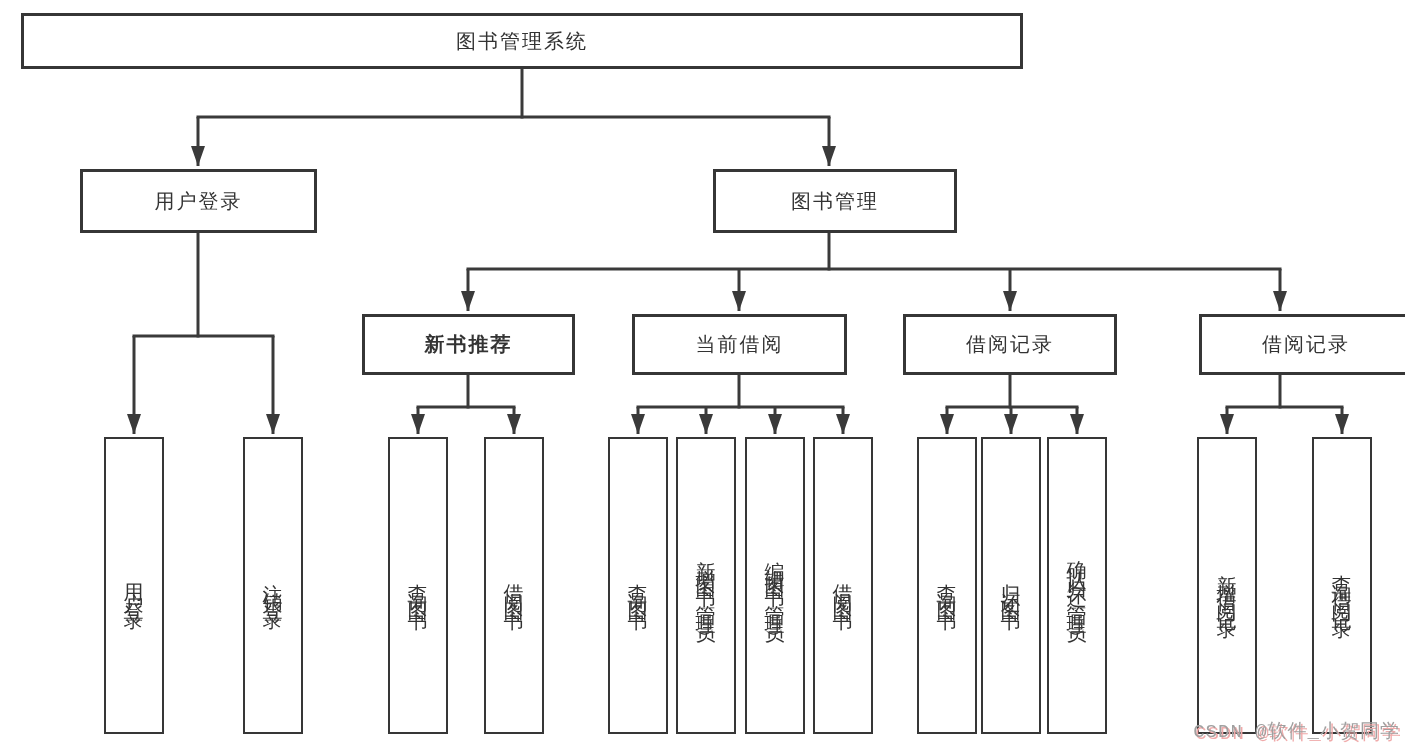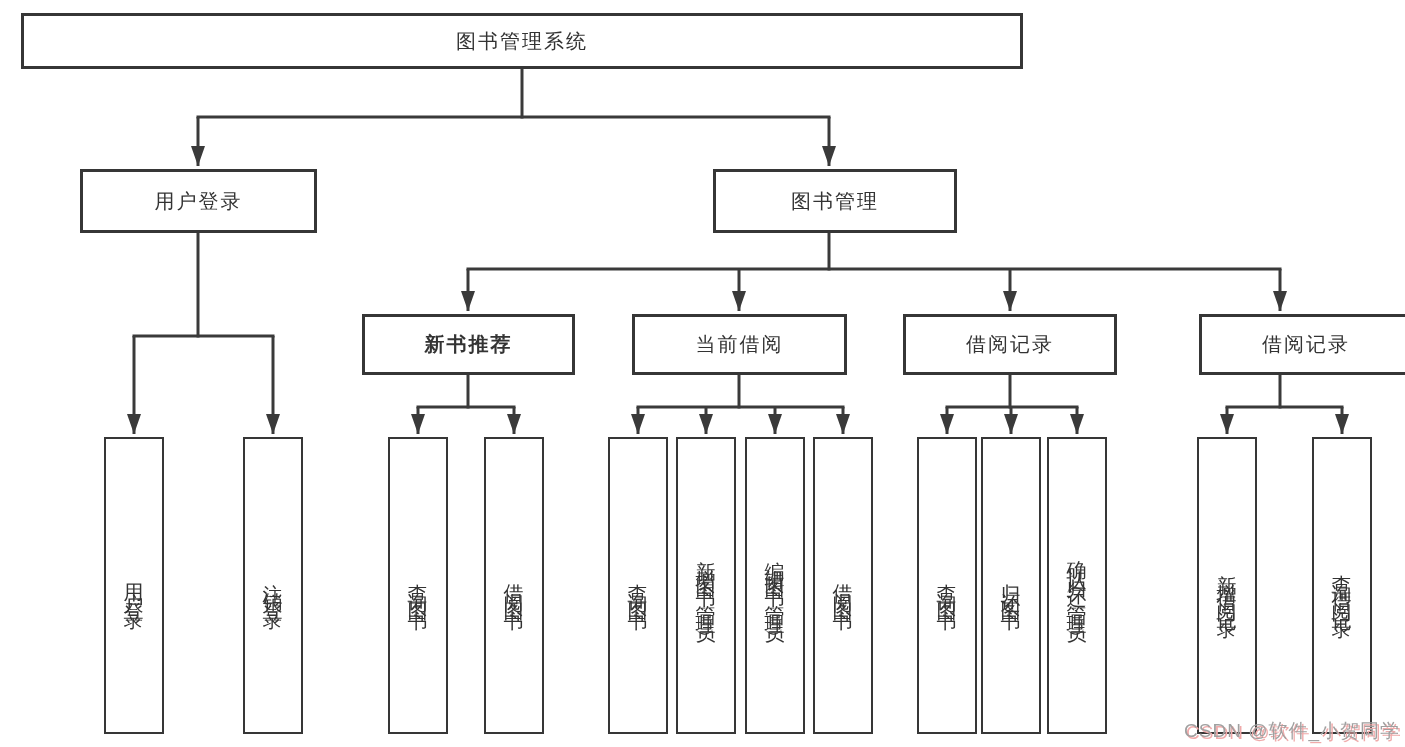--- a/index.html
+++ b/index.html
@@ -53,20 +53,21 @@
     white-space: nowrap;
   }
   .watermark {
     position: absolute;
     right: 5px;
     bottom: 3px;
     font-size: 19px;
     letter-spacing: 1px;
     color: #a0a0a0;
     text-shadow: 2px 2px 0 #f0aaaa;
+    font-family: Liberation Mono, monospace;
   }
 </style>
 </head>
 <body>
 
 <div class="canvas">
 
   <svg class="connectors" viewBox="0 0 1405 747" xmlns="http://www.w3.org/2000/svg">
     <defs>
       <marker id="arrow" markerUnits="userSpaceOnUse" markerWidth="22" markerHeight="16" refX="20" refY="7" orient="auto">

